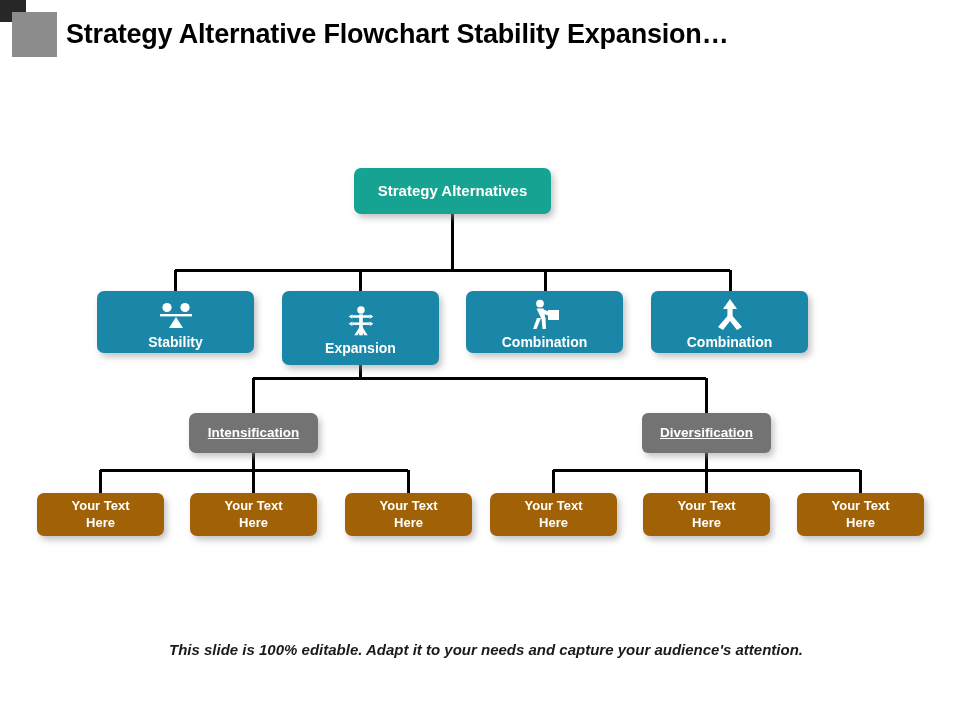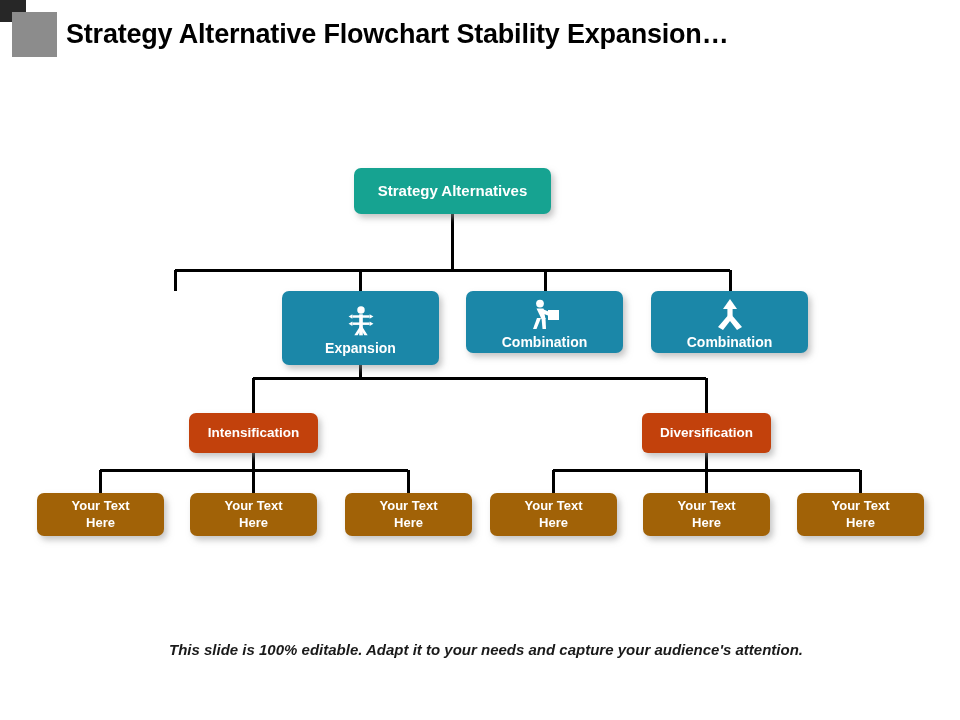--- a/index.html
+++ b/index.html
@@ -86,21 +86,22 @@
   .node.root .label { font-size: 15px; }
 
   .node.lvl2 {
     background: #1b87a8;
   }
   .node.lvl2 .label {
     font-size: 14px;
     margin-top: 4px;
   }
   .node.lvl3 {
-    background: #c2410c;
+    background: #737373;
+    text-decoration: underline;
   }
   .node.lvl3 .label { font-size: 13.5px; }
 
   .node.leaf {
     background: #a16207;
   }
   .node.leaf .label {
     font-size: 13px;
     line-height: 1.25;
   }
@@ -164,20 +165,31 @@
       <line x1="553" y1="470" x2="553" y2="493"></line>
       <line x1="706" y1="470" x2="706" y2="493"></line>
       <line x1="860" y1="470" x2="860" y2="493"></line>
     </g>
   </svg>
 
   <div class="node root" style="left:354px; top:168px; width:197px; height:46px;">
     <span class="label">Strategy Alternatives</span>
   </div>
 
+  <div class="node lvl2" style="left:97px; top:291px; width:157px; height:62px;">
+    <span class="icon-wrap">
+      <svg width="44" height="30" viewBox="0 0 44 30" xmlns="http://www.w3.org/2000/svg">
+        <circle cx="13" cy="6.5" r="4.6" fill="#ffffff"></circle>
+        <circle cx="31" cy="6.5" r="4.6" fill="#ffffff"></circle>
+        <rect x="6" y="13" width="32" height="2.4" fill="#ffffff"></rect>
+        <polygon points="22,16 29,27 15,27" fill="#ffffff"></polygon>
+      </svg>
+    </span>
+    <span class="label">Stability</span>
+  </div>
 
   <div class="node lvl2" style="left:282px; top:291px; width:157px; height:74px;">
     <span class="icon-wrap">
       <svg width="46" height="32" viewBox="0 0 46 32" xmlns="http://www.w3.org/2000/svg">
         <circle cx="23" cy="4.4" r="3.9" fill="#ffffff"></circle>
         <rect x="21.1" y="9" width="3.8" height="22" fill="#ffffff"></rect>
         <rect x="14" y="10" width="18" height="2.6" fill="#ffffff"></rect>
         <polygon points="14,9 10,11.3 14,13.6" fill="#ffffff"></polygon>
         <polygon points="32,9 36,11.3 32,13.6" fill="#ffffff"></polygon>
         <rect x="14" y="17.5" width="18" height="2.6" fill="#ffffff"></rect>

